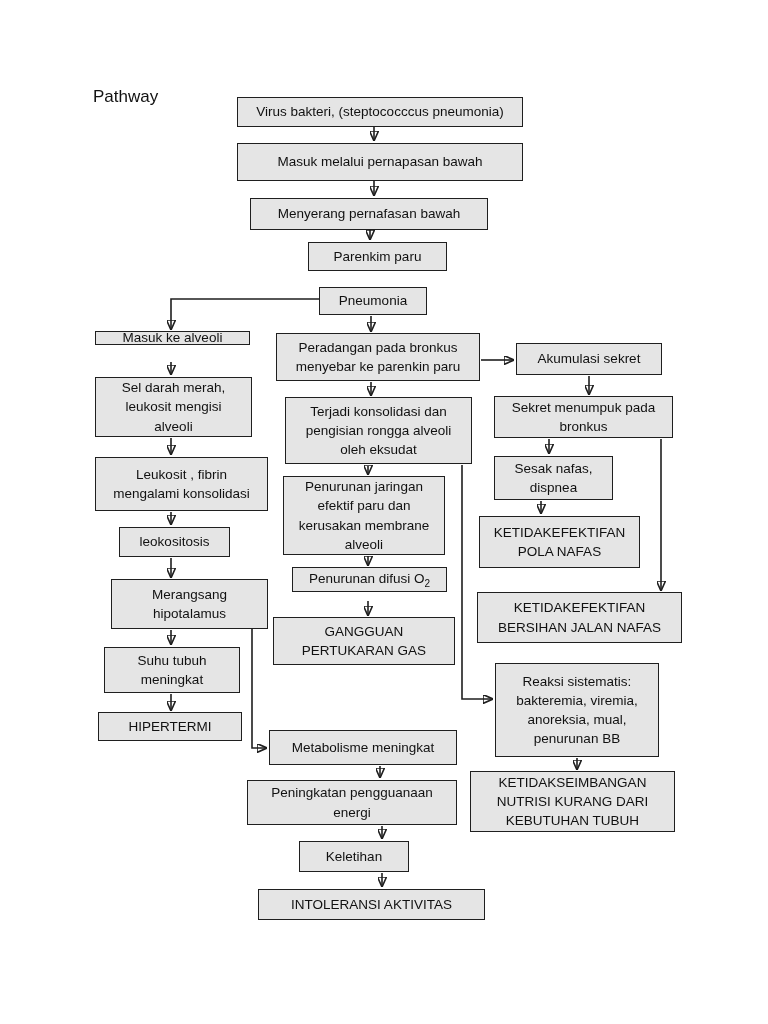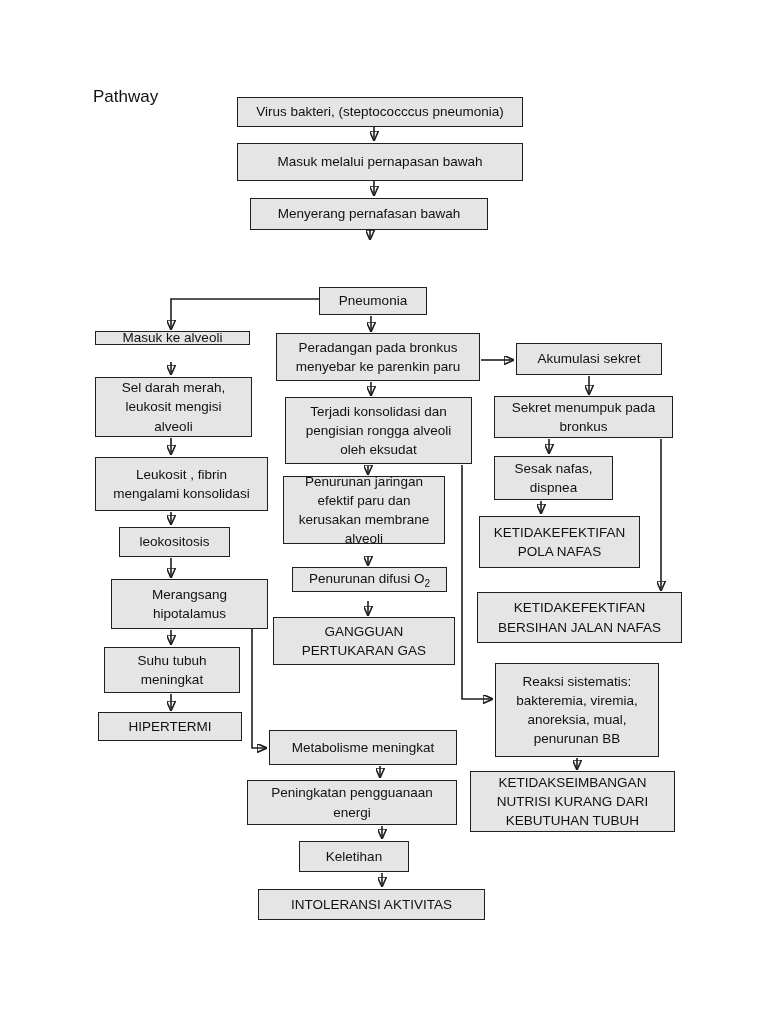--- a/index.html
+++ b/index.html
@@ -88,20 +88,23 @@
 
   <div class="node" style="left:237px;top:97px;width:286px;height:30px">
       <span class="lbl">Virus bakteri, (steptococccus pneumonia)</span>
     </div>
   <div class="node" style="left:237px;top:143px;width:286px;height:38px">
       <span class="lbl">Masuk melalui pernapasan bawah</span>
     </div>
   <div class="node" style="left:250px;top:198px;width:238px;height:32px">
       <span class="lbl">Menyerang pernafasan bawah</span>
     </div>
+  <div class="node" style="left:308px;top:242px;width:139px;height:29px">
+      <span class="lbl">Parenkim paru</span>
+    </div>
   <div class="node" style="left:319px;top:287px;width:108px;height:28px">
       <span class="lbl">Pneumonia</span>
     </div>
 
   <div class="node" style="left:95px;top:331px;width:155px;height:14px">
       <span class="lbl">Masuk ke alveoli</span>
     </div>
   <div class="node" style="left:95px;top:377px;width:157px;height:60px">
       <span class="lbl">Sel darah merah,
 leukosit mengisi
@@ -128,21 +131,21 @@
 
   <div class="node" style="left:276px;top:333px;width:204px;height:48px">
       <span class="lbl">Peradangan pada bronkus
 menyebar ke parenkin paru</span>
     </div>
   <div class="node" style="left:285px;top:397px;width:187px;height:67px">
       <span class="lbl">Terjadi konsolidasi dan
 pengisian rongga alveoli
 oleh eksudat</span>
     </div>
-  <div class="node" style="left:283px;top:476px;width:162px;height:68px">
+  <div class="node" style="left:283px;top:476px;width:162px;height:79px">
       <span class="lbl">Penurunan jaringan
 efektif paru dan
 kerusakan membrane
 alveoli</span>
     </div>
   <div class="node" style="left:292px;top:567px;width:155px;height:25px">
       <span class="lbl"><span>Penurunan difusi O</span><sub>2</sub></span>
     </div>
   <div class="node" style="left:273px;top:617px;width:182px;height:48px">
       <span class="lbl">GANGGUAN

